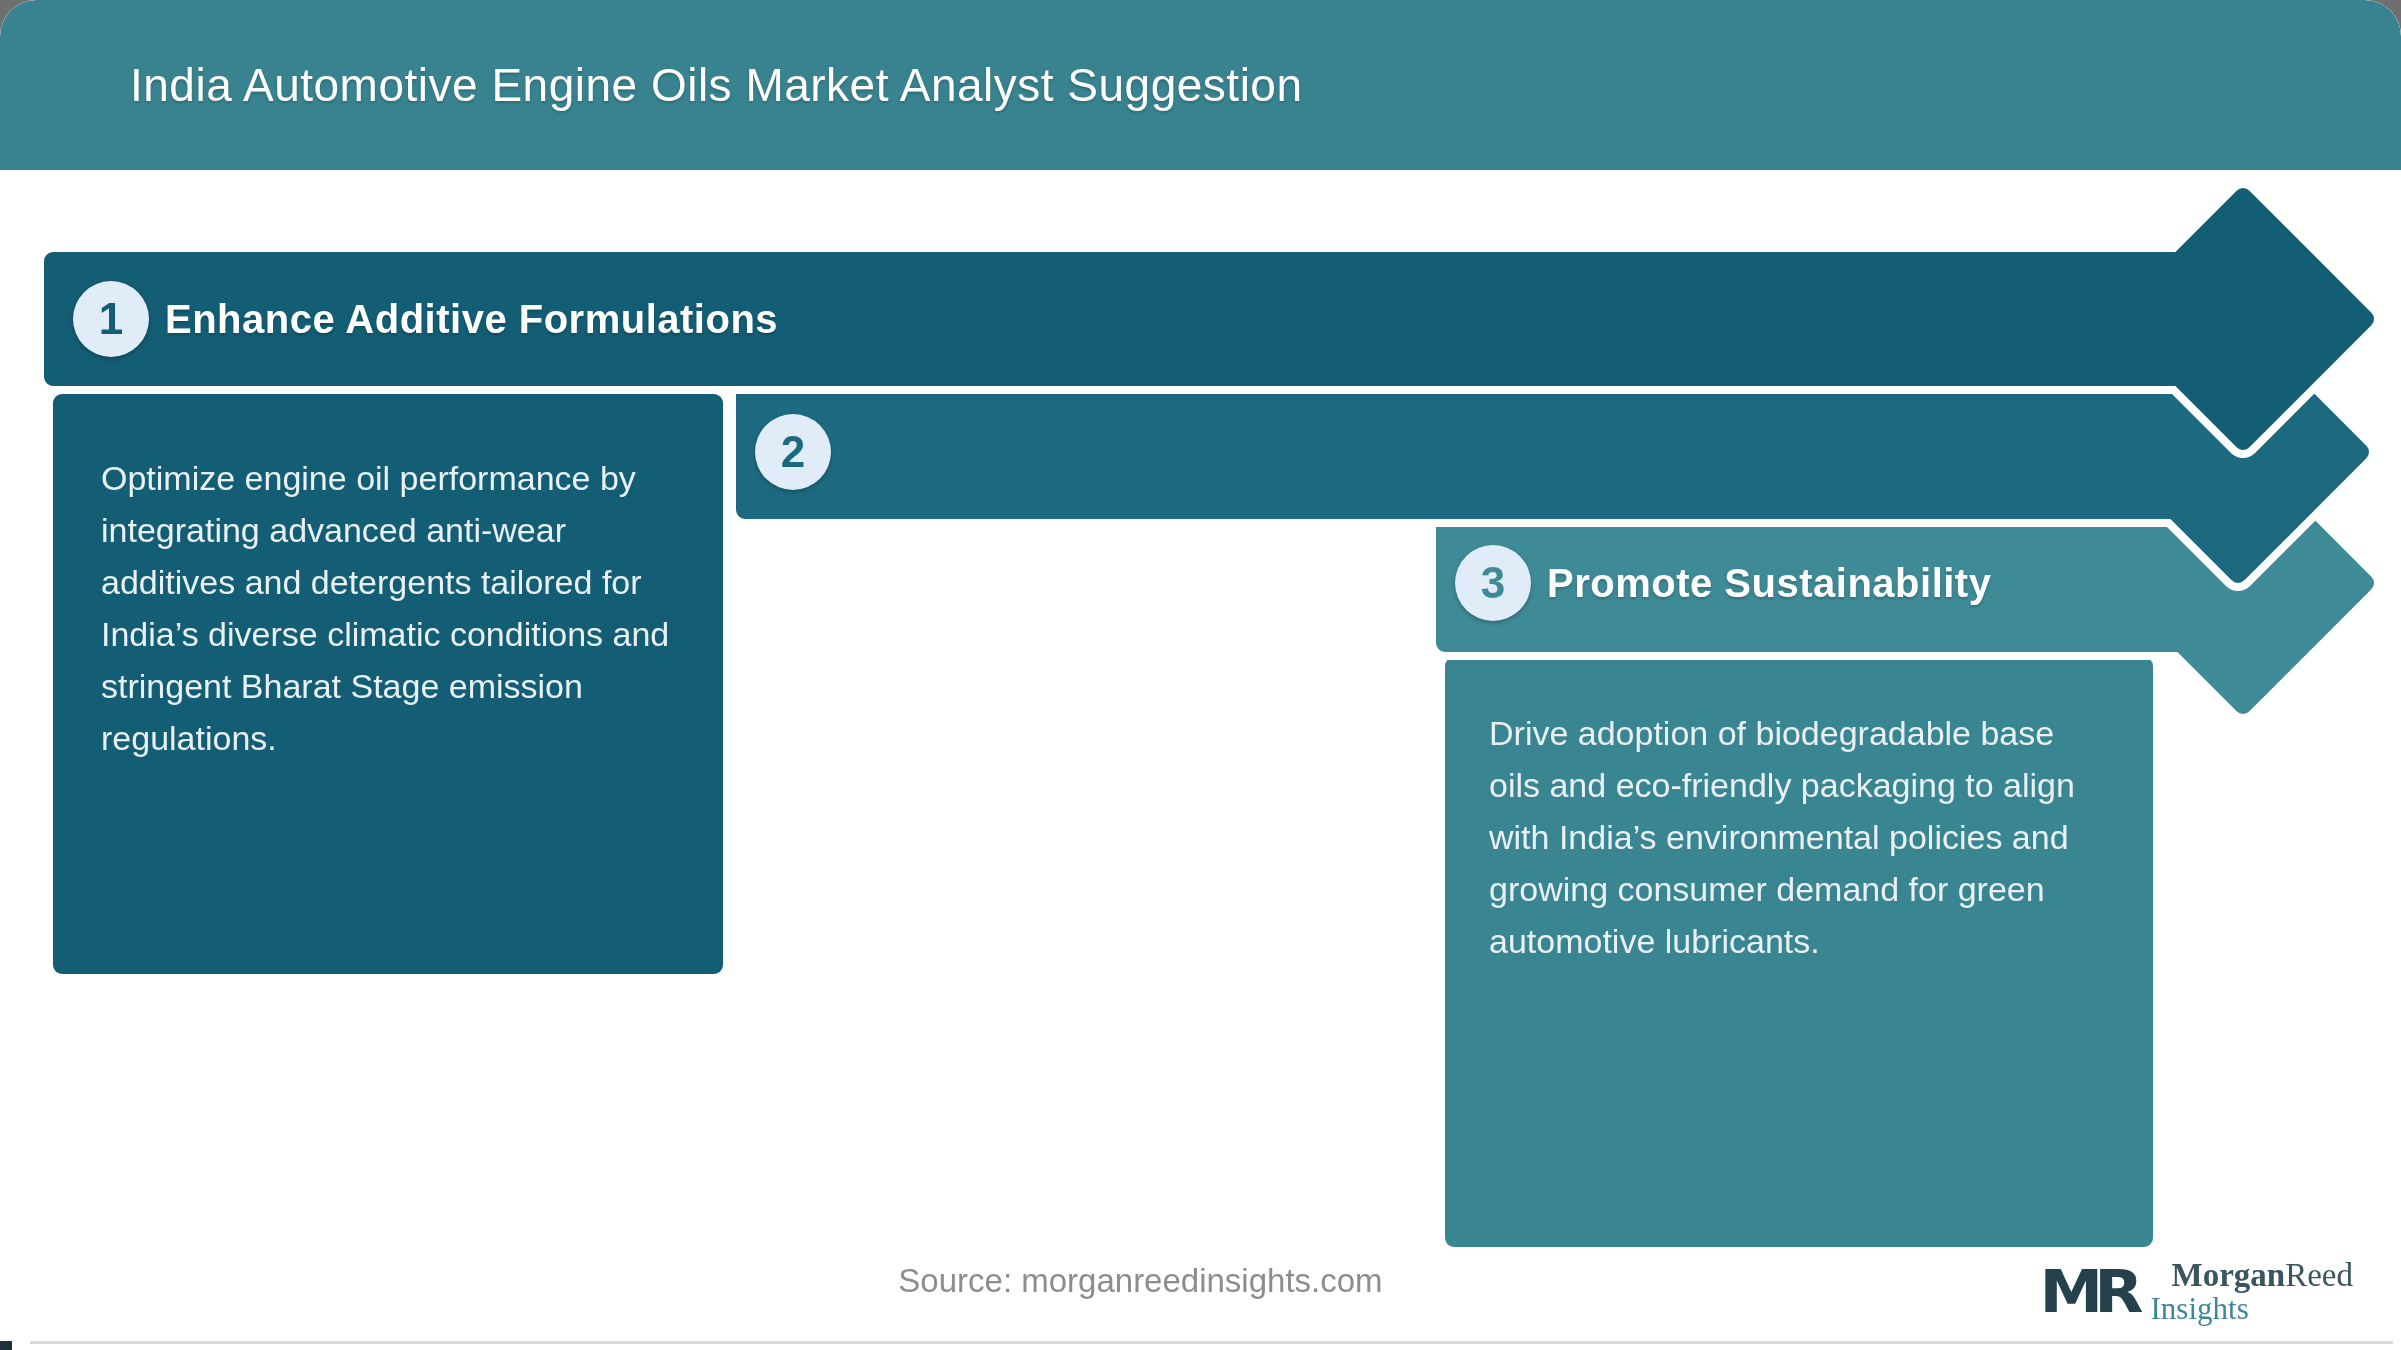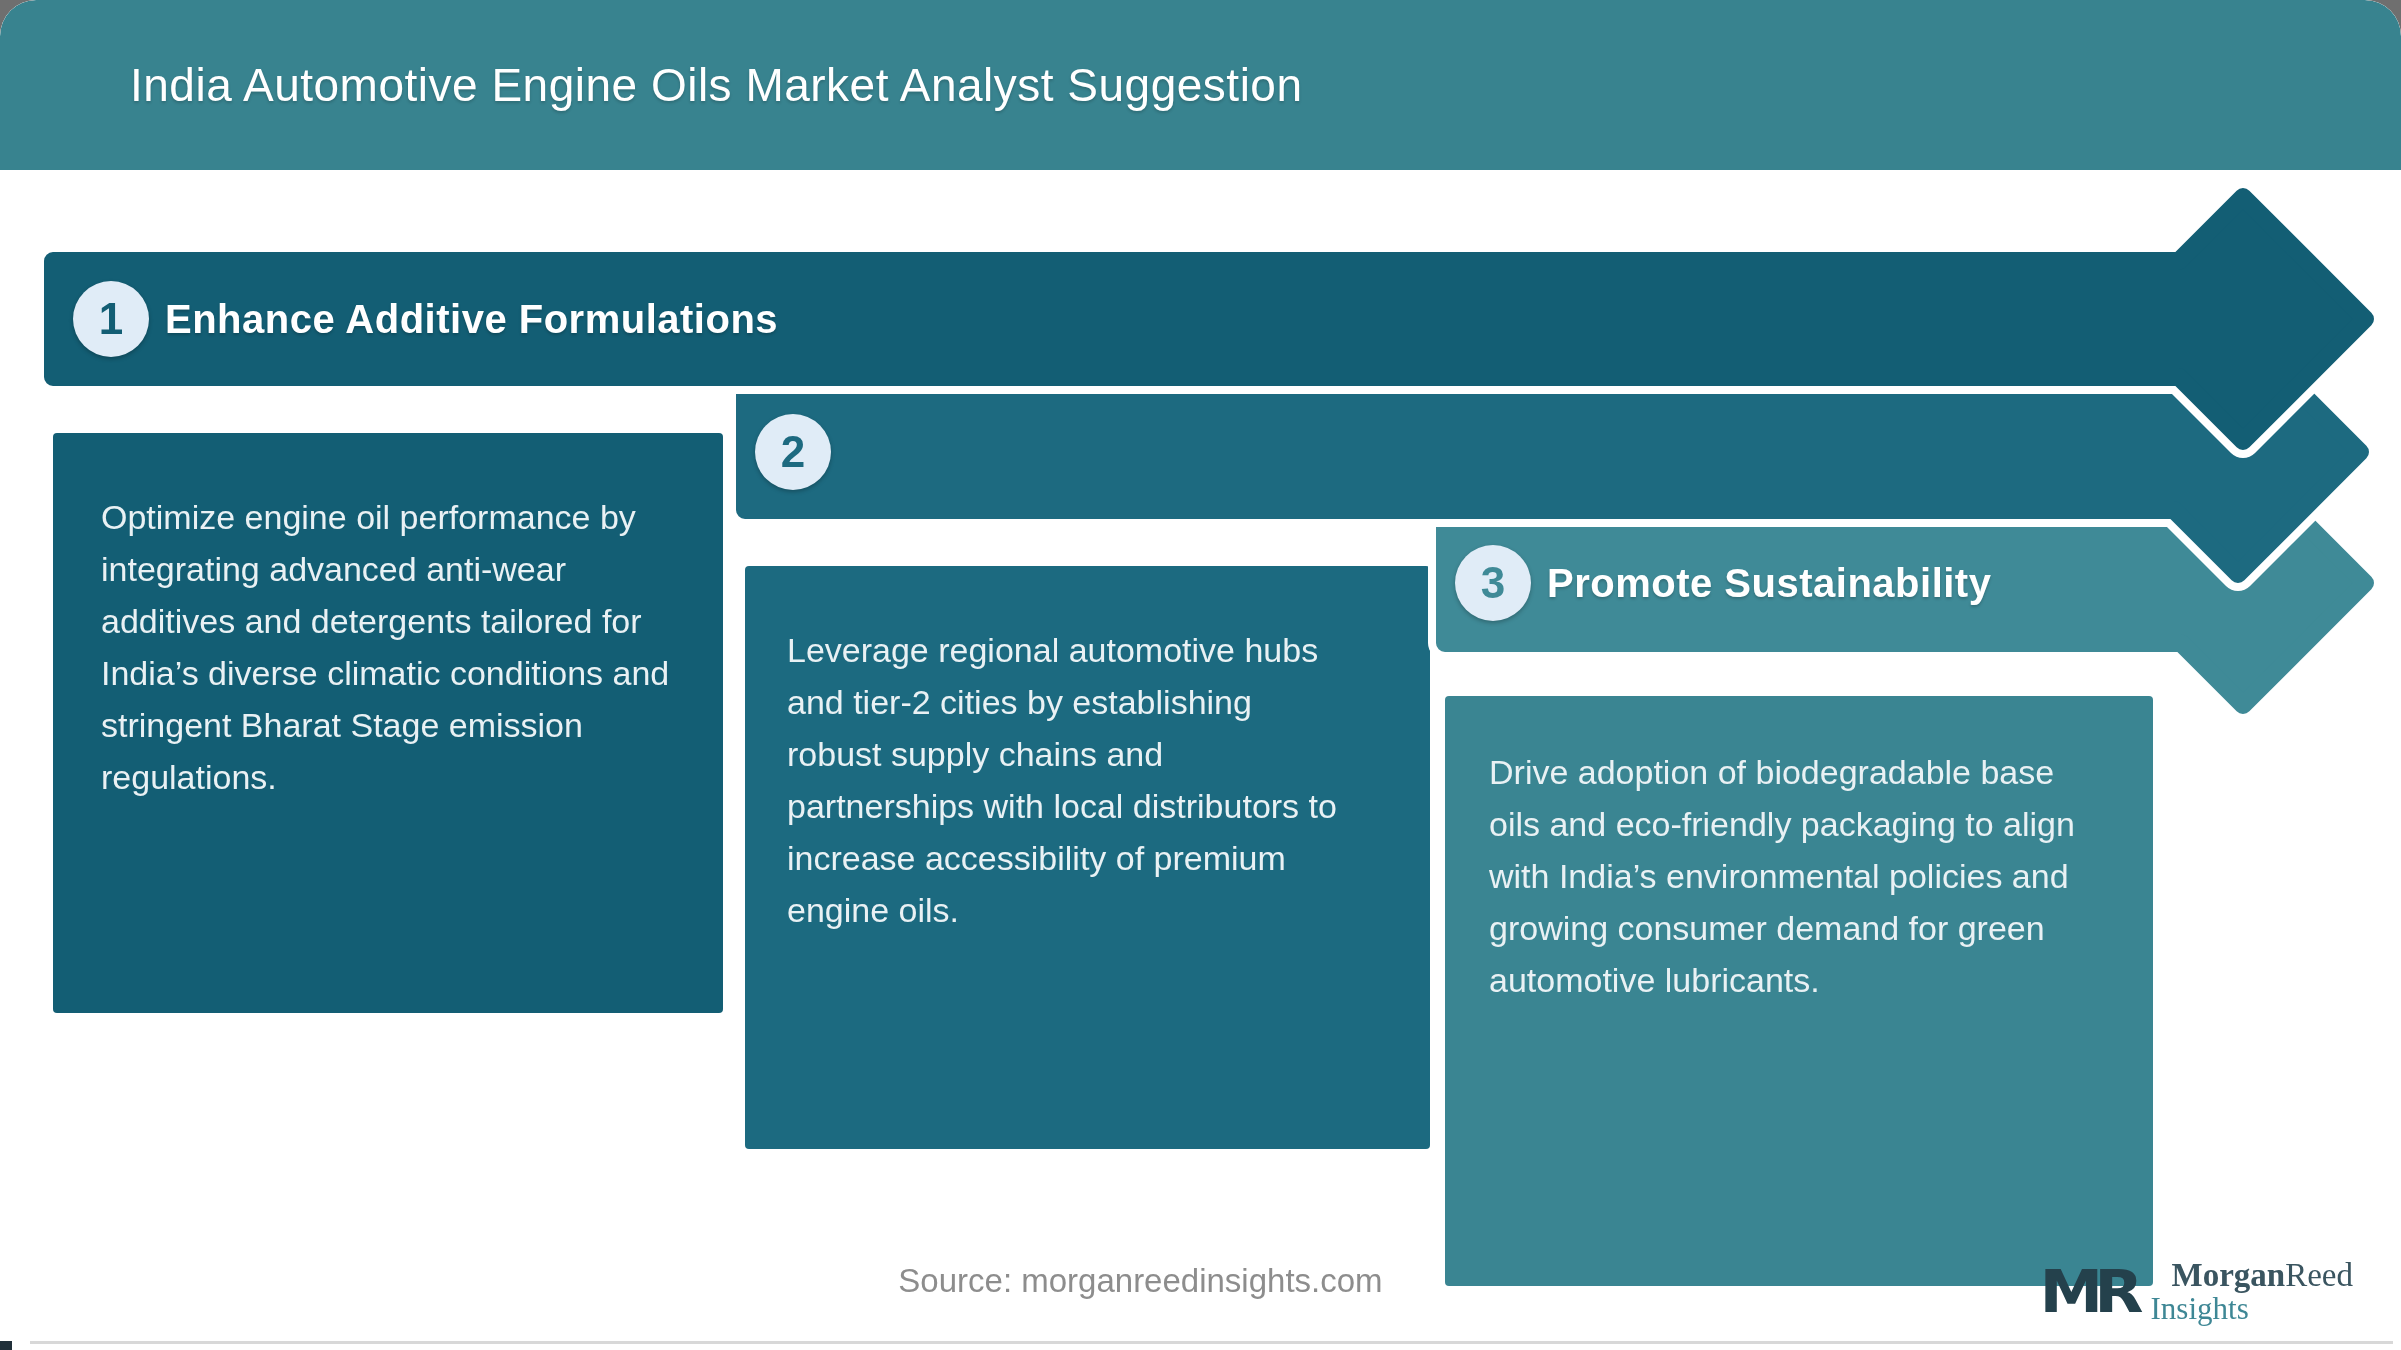--- a/index.html
+++ b/index.html
@@ -15,21 +15,21 @@
   
   .arrow-layer{position:absolute;left:0;top:0;}
   .arrow-layer svg{display:block;}
   .bar-content{position:absolute;display:flex;align-items:center;}
   .num-badge{width:76px;height:76px;border-radius:50%;background:#E0ECF7;display:flex;
              align-items:center;justify-content:center;font-size:44px;font-weight:bold;flex:0 0 auto;
              box-shadow:0 2px 4px rgba(0,0,0,.25);}
   .bar-label{color:#ffffff;font-size:40px;font-weight:600;margin-left:16px;letter-spacing:.5px;
              text-shadow:0 2px 3px rgba(0,0,0,.2);}
   
-  .desc-box{position:absolute;border-radius:4px;color:#E9F1F4;z-index:5;box-sizing:border-box;margin-top:39px;}
+  .desc-box{position:absolute;border-radius:9px;color:#E9F1F4;z-index:5;box-sizing:border-box;}
   .desc-box p{margin:0;font-size:34px;line-height:52px;font-weight:400;}
   
   .source{position:absolute;left:47.5%;transform:translateX(-50%);top:1262px;color:#8d8d8d;
           font-size:33px;z-index:6;}
   .logo{position:absolute;right:48px;top:1255px;display:flex;align-items:center;z-index:6;}
   .logo .mark{font-family:"DejaVu Sans",sans-serif;font-weight:bold;font-size:64px;color:#24414C;
               letter-spacing:-9px;margin-right:16px;transform:scaleY(.92);}
   .logo .words{font-family:"Liberation Serif",serif;line-height:1.05;}
   .logo .row1{font-size:33px;color:#3A5560;}
   .logo .row1 .b{font-weight:bold;margin-left:21px;}
@@ -76,23 +76,20 @@
       <div class="bar-content" style="left:30px;top:82px;height:120px;">
         <div class="num-badge" style="color: rgb(63, 138, 151);">3</div>
         <div class="bar-label">Promote Sustainability</div>
       </div>
     </div>
 
     <div class="desc-box" style="left: 53px; top: 394px; width: 670px; height: 580px; padding: 58px 44px 0px 48px; background-color: rgb(19, 94, 116);">
       <p>Optimize engine oil performance by integrating advanced anti-wear additives and detergents tailored for India’s diverse climatic conditions and stringent Bharat Stage emission regulations.</p>
     </div>
 
-    <div class="desc-box" style="left: 745px; top: 527px; width: 685px; height: 583px; padding: 58px 90px 0px 42px; background-color: rgb(28, 106, 128);">
-      <p>Leverage regional automotive hubs and tier-2 cities by establishing robust supply chains and partnerships with local distributors to increase accessibility of premium engine oils.</p>
-    </div>
 
     <div class="desc-box" style="left: 1445px; top: 657px; width: 708px; height: 590px; padding: 50px 44px 0px; background-color: rgb(58, 133, 146);">
       <p>Drive adoption of biodegradable base oils and eco-friendly packaging to align with India’s environmental policies and growing consumer demand for green automotive lubricants.</p>
     </div>
 
     <div class="source">Source: morganreedinsights.com</div>
 
     <div class="logo">
       <div class="mark">MR</div>
       <div class="words">

